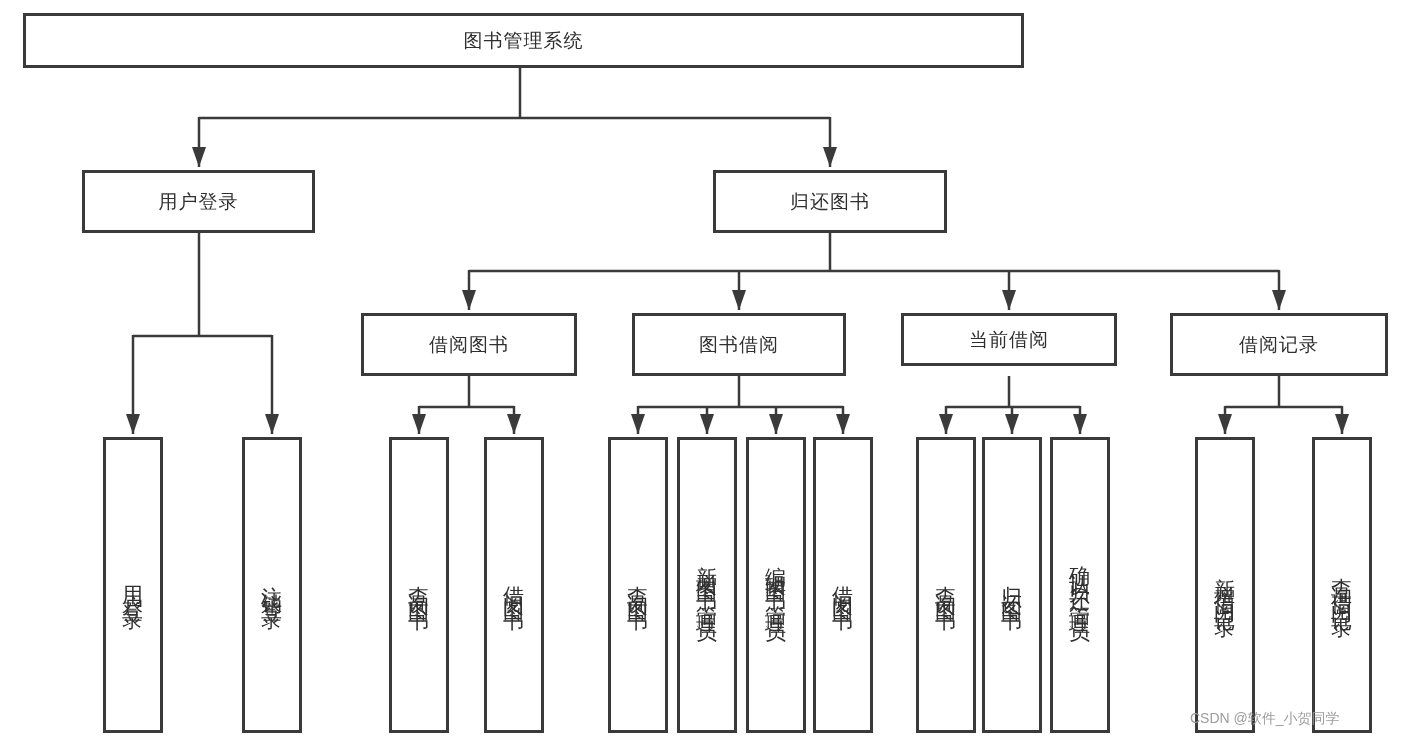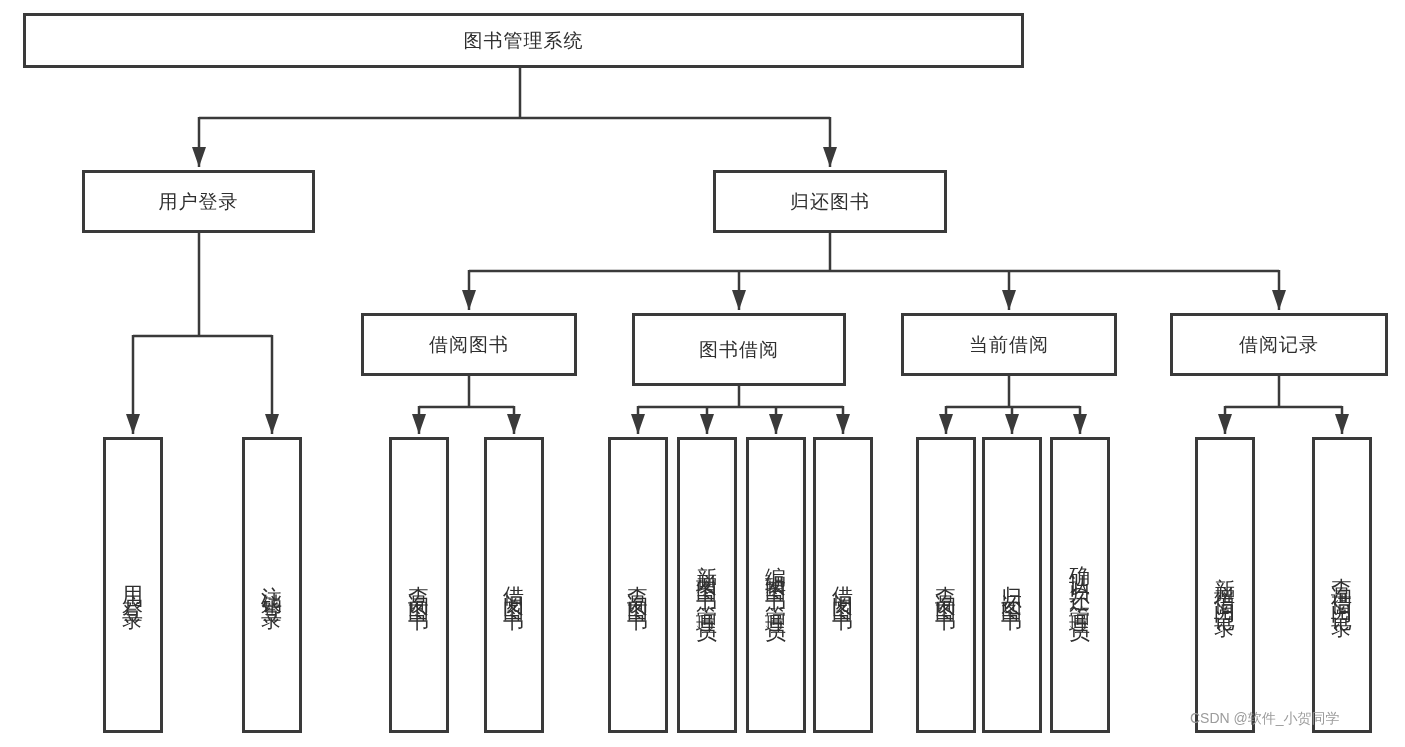--- a/index.html
+++ b/index.html
@@ -106,24 +106,24 @@
   <div class="box hbox" style="left:82px;top:170px;width:233px;height:63px">
     <span>用户登录</span>
   </div>
   <div class="box hbox" style="left:713px;top:170px;width:234px;height:63px">
     <span>归还图书</span>
   </div>
 
   <div class="box hbox" style="left:361px;top:313px;width:216px;height:63px">
     <span>借阅图书</span>
   </div>
-  <div class="box hbox" style="left:632px;top:313px;width:214px;height:73px">
+  <div class="box hbox" style="left:632px;top:313px;width:214px;height:63px">
     <span>图书借阅</span>
   </div>
-  <div class="box hbox" style="left:901px;top:313px;width:216px;height:63px">
+  <div class="box hbox" style="left:901px;top:313px;width:216px;height:53px">
     <span>当前借阅</span>
   </div>
   <div class="box hbox" style="left:1170px;top:313px;width:218px;height:63px">
     <span>借阅记录</span>
   </div>
 
   <div class="box vbox" style="left:103px;top:437px;width:60px;height:296px">
     <span class="vtext">用户登录</span>
   </div>
   <div class="box vbox" style="left:242px;top:437px;width:60px;height:296px">

